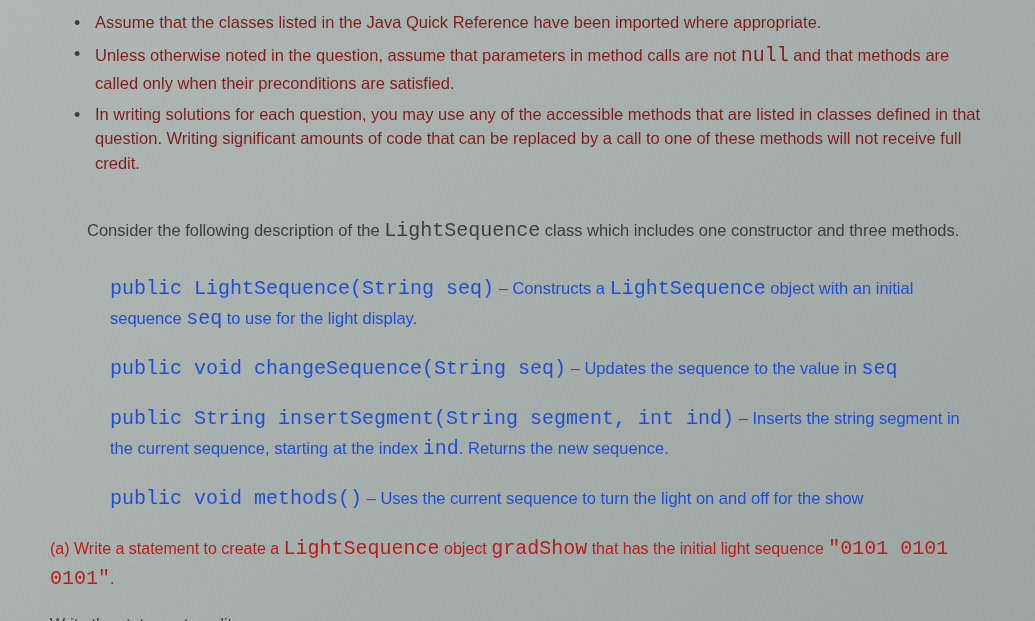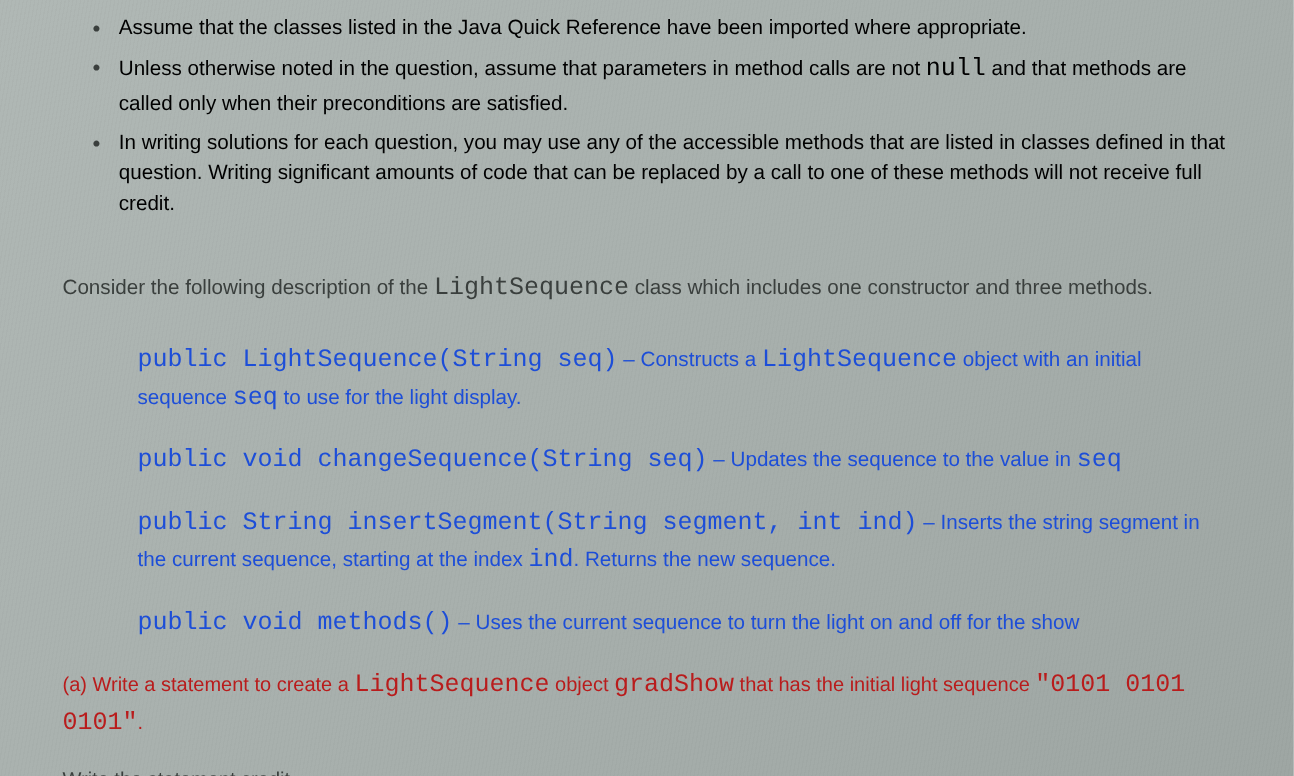--- a/index.html
+++ b/index.html
@@ -46,37 +46,38 @@
       list-style: none;
       margin-bottom: 40px;
     }
     
     ul li {
       position: relative;
       padding-left: 45px;
       margin-bottom: 6px;
       line-height: 1.5;
       font-size: 16.5px;
-      color: #000000;
+      color: #7f1d1d;
     }
     
     ul li::before {
       content: "•";
       position: absolute;
       left: 24px;
       top: 0;
       font-size: 18px;
       color: #3a3f3d;
     }
     
     .intro {
       font-size: 16.5px;
       line-height: 1.5;
       margin-bottom: 28px;
       color: #3a3f3d;
+      margin-left: 37px;
     }
     
     .method-block {
       padding-left: 60px;
       margin-bottom: 20px;
       font-size: 16.5px;
       line-height: 1.5;
       color: #1d4ed8;
     }
     

